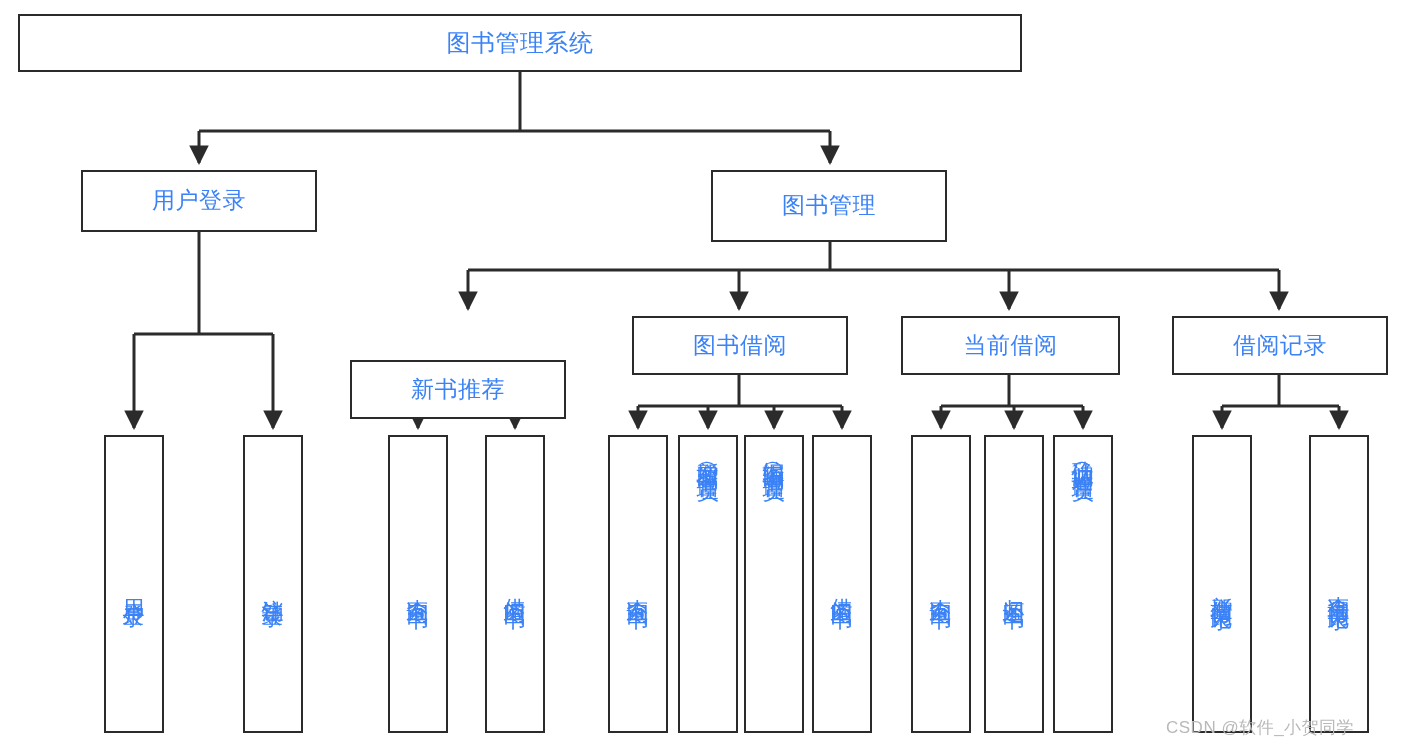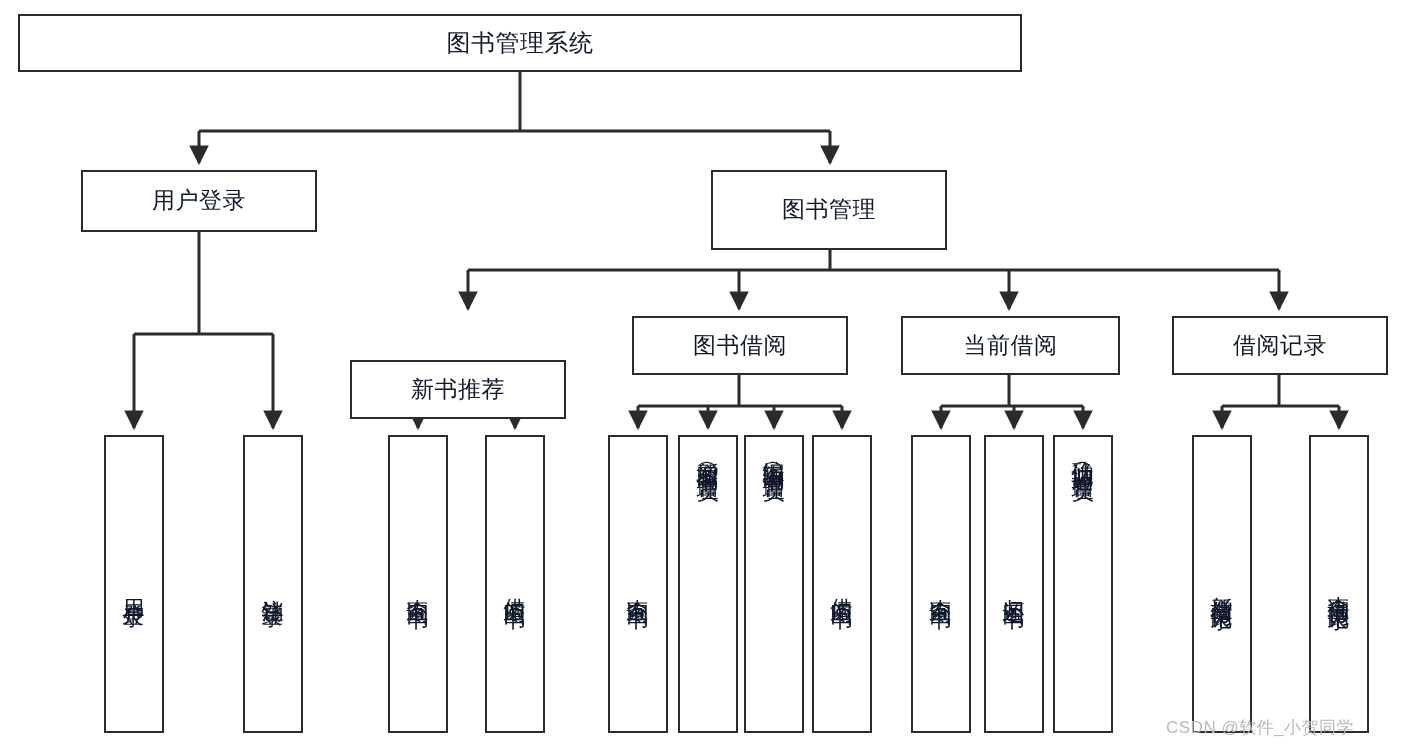--- a/index.html
+++ b/index.html
@@ -26,21 +26,21 @@
     pointer-events: none;
   }
   .node {
     position: absolute;
     box-sizing: border-box;
     border: 2.5px solid #2b2b2b;
     background: #ffffff;
     display: flex;
     align-items: center;
     justify-content: center;
-    color: #0f172a;
+    color: #3b82f6;
   }
   .node-label {
     display: block;
     text-align: center;
     line-height: 1.12;
     letter-spacing: 0.5px;
     white-space: nowrap;
   }
   
   .node.horiz .node-label {
@@ -129,21 +129,21 @@
     </g>
   </svg>
 
   <div class="node horiz root" style="left: 18px; top: 14px; width: 1004px; height: 58px;">
     <span class="node-label">图书管理系统</span>
   </div>
 
   <div class="node horiz" style="left: 81px; top: 170px; width: 236px; height: 62px;">
     <span class="node-label">用户登录</span>
   </div>
-  <div class="node horiz" style="left: 711px; top: 170px; width: 236px; height: 80px;">
+  <div class="node horiz" style="left: 711px; top: 170px; width: 236px; height: 72px;">
     <span class="node-label">图书管理</span>
   </div>
 
   <div class="node horiz" style="left: 350px; top: 316px; width: 216px; height: 59px; margin-top: 44px;">
     <span class="node-label">新书推荐</span>
   </div>
   <div class="node horiz" style="left: 632px; top: 316px; width: 216px; height: 59px;">
     <span class="node-label">图书借阅</span>
   </div>
   <div class="node horiz" style="left: 901px; top: 316px; width: 219px; height: 59px;">

